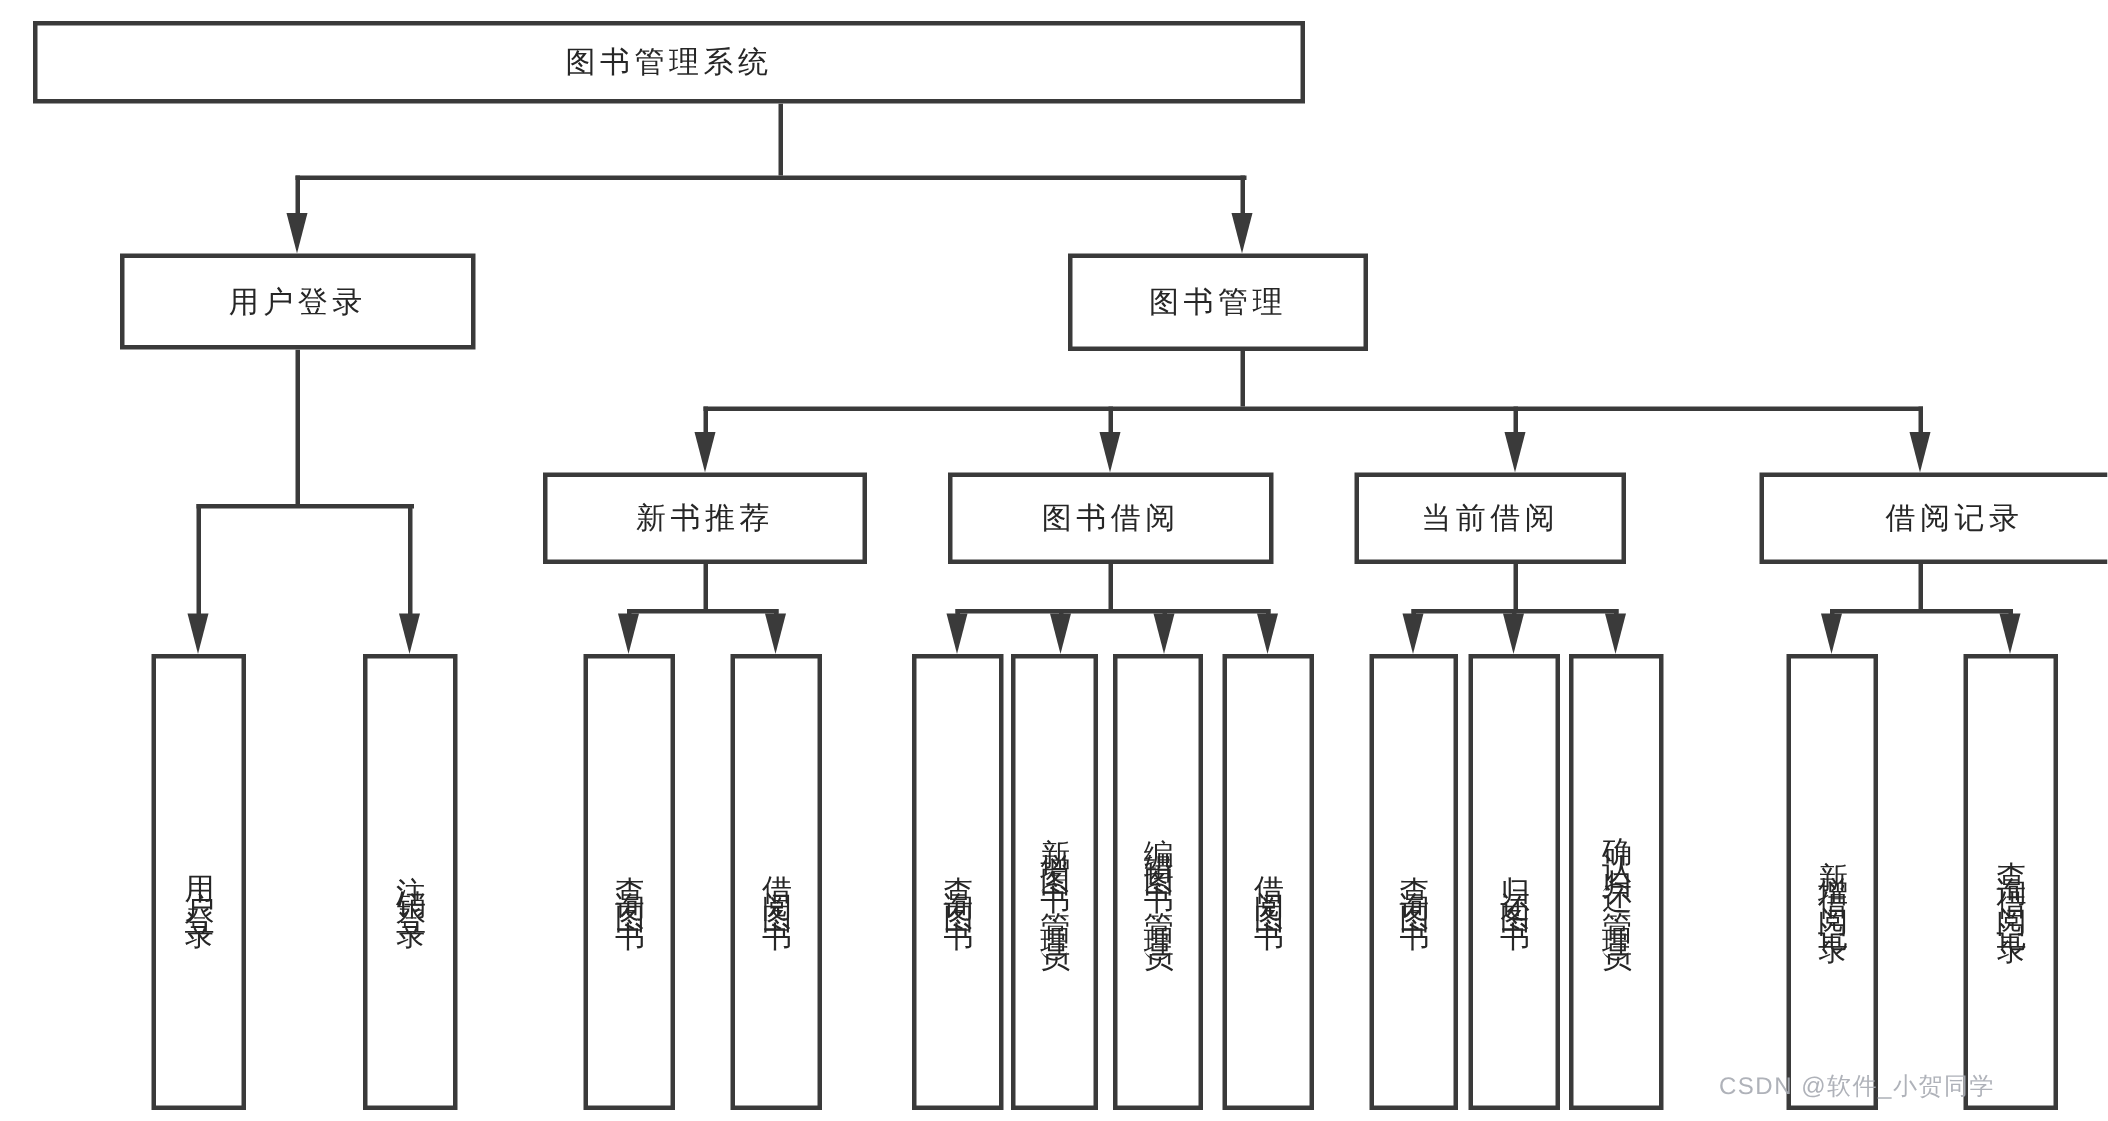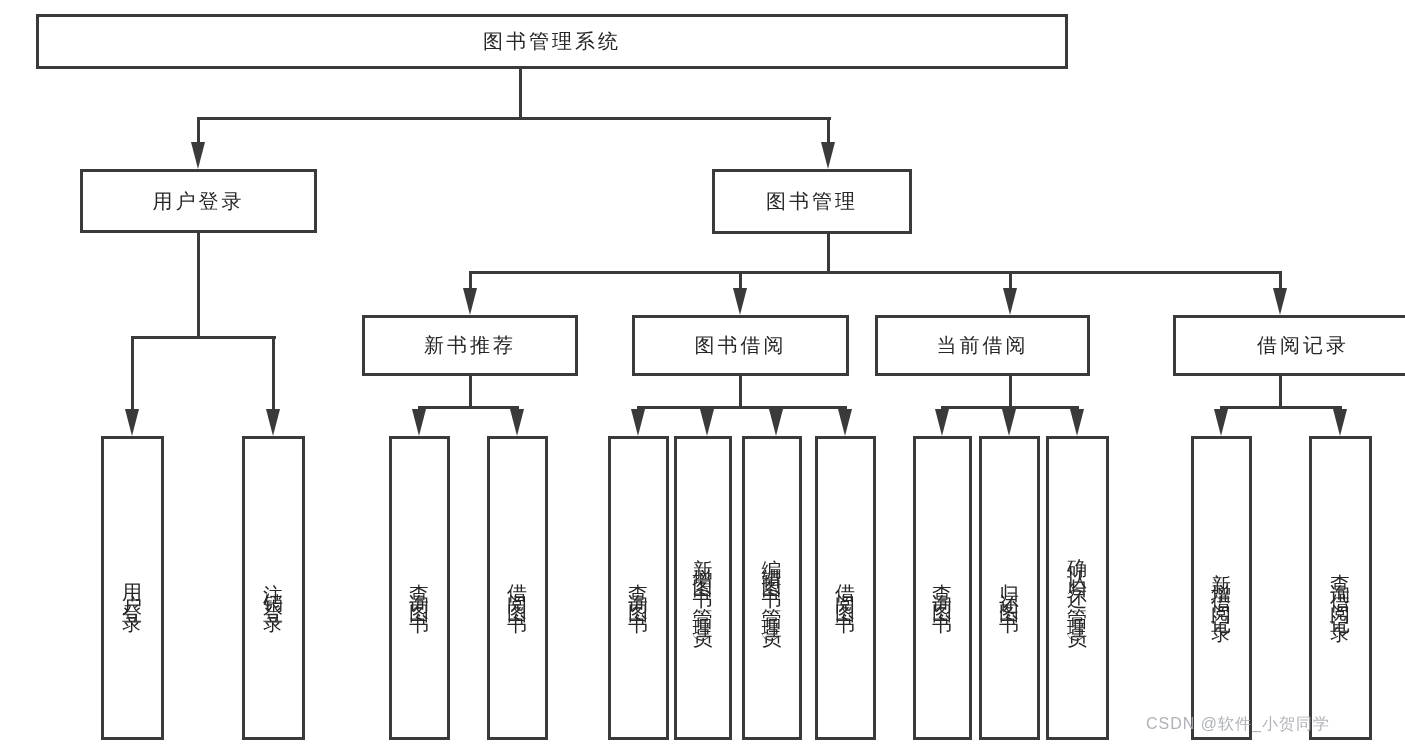--- a/index.html
+++ b/index.html
@@ -16,21 +16,21 @@
   .ah{position:absolute;width:0;height:0;border-left:7px solid transparent;
       border-right:7px solid transparent;border-top:27px solid #3a3a3a;z-index:1;}
   .wm{position:absolute;left:1146px;top:714px;font-size:16px;letter-spacing:1px;
       color:rgba(168,171,179,0.92);z-index:5;white-space:nowrap;}
 </style>
 </head>
 <body>
 
 <div id="canvas">
 
-  <div class="box" style="left:36px;top:14px;width:1032px;height:55px">图书管理系统</div>
+  <div class="box" style="left:22px;top:14px;width:848px;height:55px">图书管理系统</div>
 
   <div class="vl" style="left:519px;top:69px;height:48px"></div>
   <div class="hl" style="left:197px;top:117px;width:634px"></div>
   <div class="vl" style="left:197px;top:117px;height:28px"></div>
   <div class="ah" style="left:191px;top:142px"></div>
   <div class="vl" style="left:827px;top:117px;height:28px"></div>
   <div class="ah" style="left:821px;top:142px"></div>
 
   <div class="box" style="left:80px;top:169px;width:237px;height:64px">用户登录</div>
   <div class="box" style="left:712px;top:169px;width:200px;height:65px">图书管理</div>
@@ -48,21 +48,21 @@
   <div class="ah" style="left:463px;top:288px"></div>
   <div class="vl" style="left:739px;top:271px;height:19px"></div>
   <div class="ah" style="left:733px;top:288px"></div>
   <div class="vl" style="left:1009px;top:271px;height:19px"></div>
   <div class="ah" style="left:1003px;top:288px"></div>
   <div class="vl" style="left:1279px;top:271px;height:19px"></div>
   <div class="ah" style="left:1273px;top:288px"></div>
 
   <div class="box" style="left:632px;top:315px;width:217px;height:61px">图书借阅</div>
   <div class="box" style="left:362px;top:315px;width:216px;height:61px">新书推荐</div>
-  <div class="box" style="left:875px;top:315px;width:215px;height:61px">当前借阅</div>
+  <div class="box" style="left:903px;top:315px;width:181px;height:61px">当前借阅</div>
   <div class="box" style="left:1173px;top:315px;width:260px;height:61px">借阅记录</div>
 
   <div class="vl" style="left:469px;top:376px;height:30px"></div>
   <div class="hl" style="left:418px;top:406px;width:101px"></div>
   <div class="vl" style="left:418px;top:406px;height:8px"></div>
   <div class="ah" style="left:412px;top:409px"></div>
   <div class="vl" style="left:516px;top:406px;height:8px"></div>
   <div class="ah" style="left:510px;top:409px"></div>
 
   <div class="vl" style="left:739px;top:376px;height:30px"></div>

